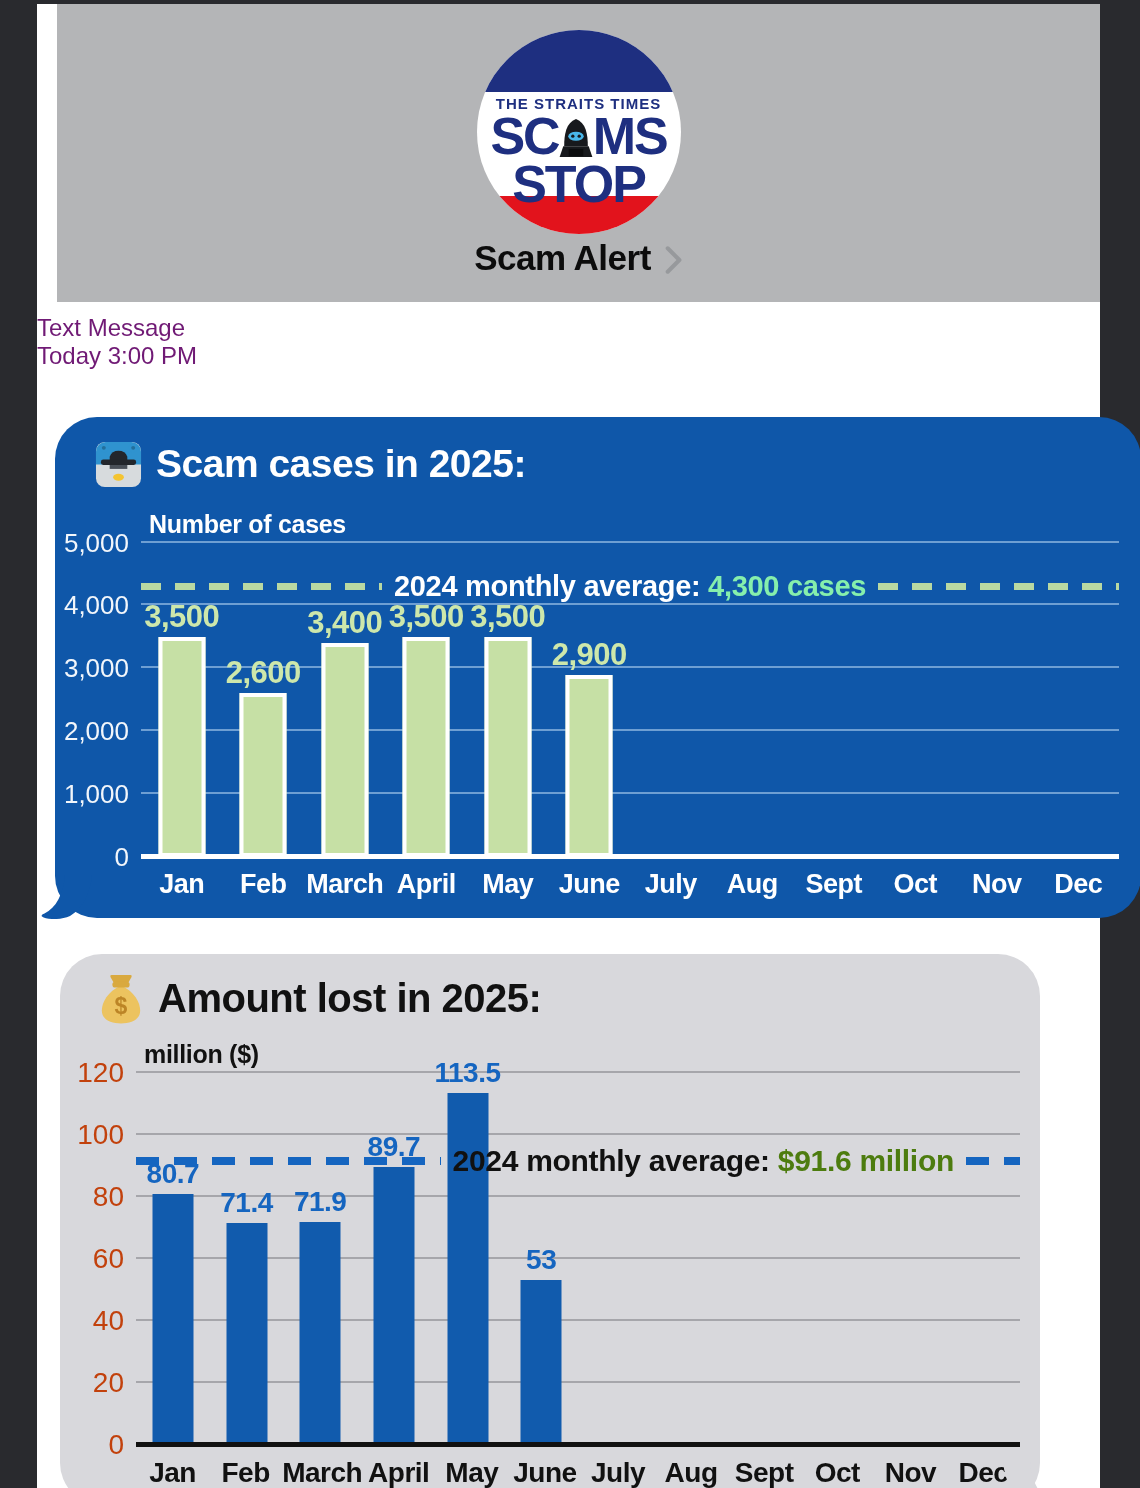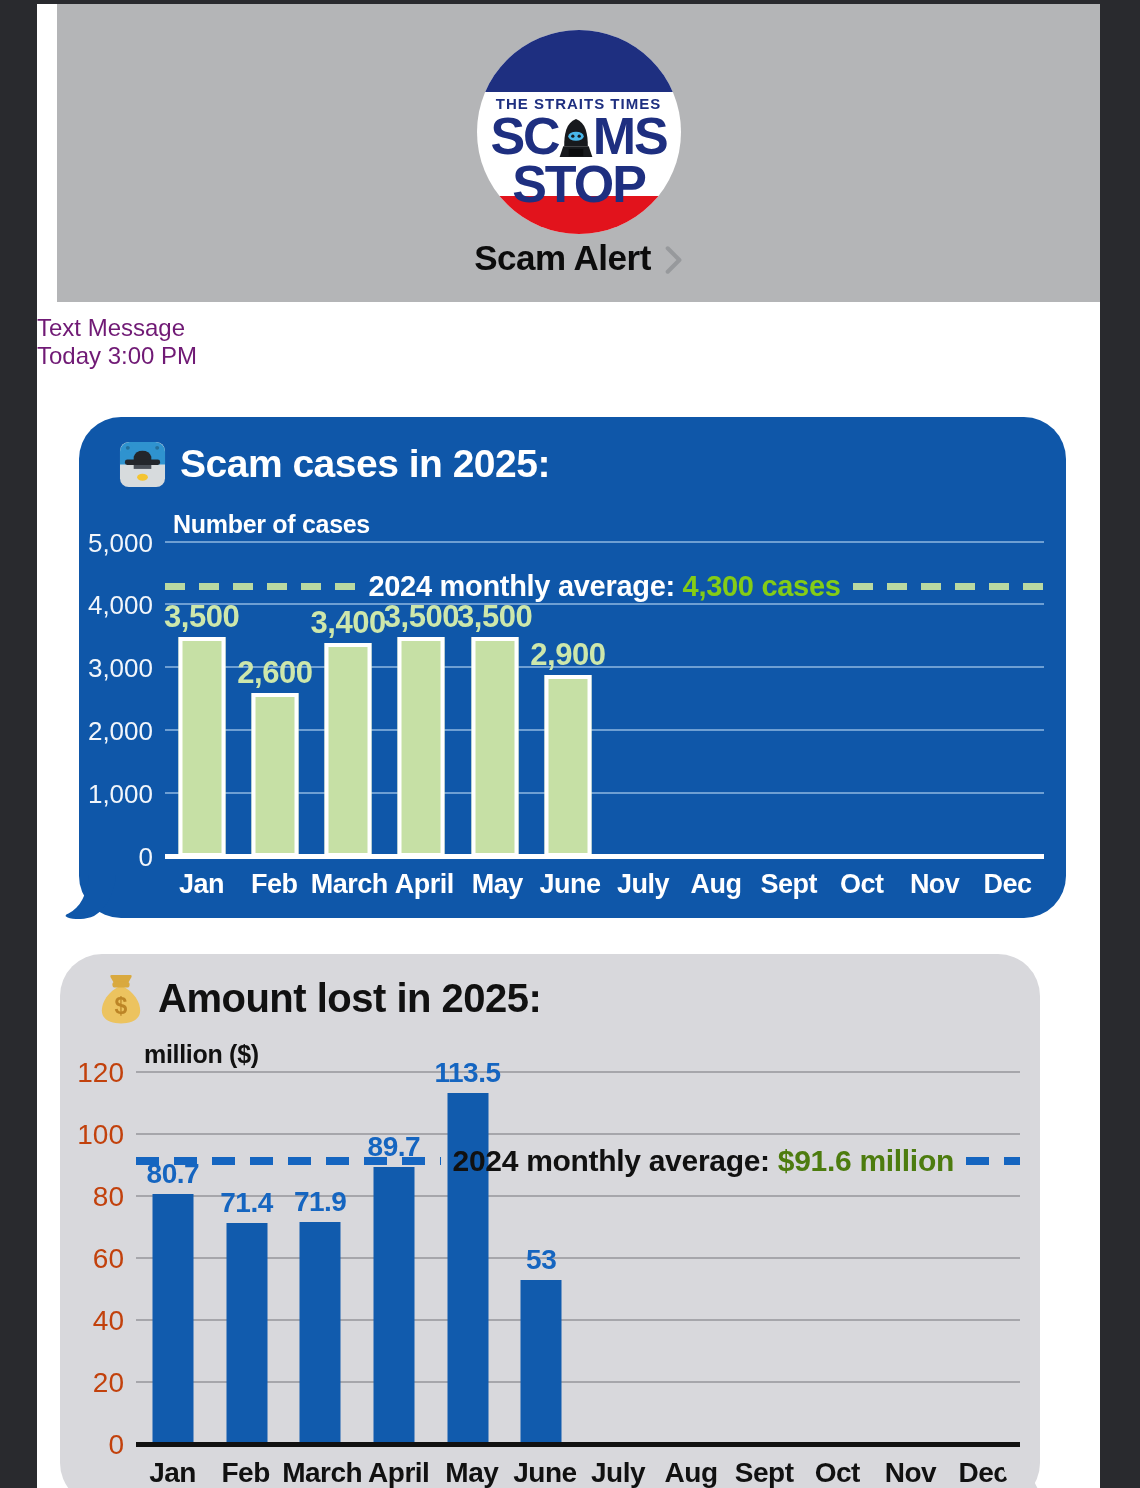--- a/index.html
+++ b/index.html
@@ -26,21 +26,21 @@
   .contact-row { display:flex; align-items:center; justify-content:center; gap:14px; }
   .contact-name { font-size:35px; font-weight:600; color:#0c0c0c; letter-spacing:-0.5px; }
   .chevron { margin-top:4px; }
 
   
   .msg-meta { text-align:left; color:#701a75; font-size:24px; line-height:1.18; padding-top:12px; }
 
   
   .bubble { position:relative; border-radius:42px; }
   .bubble-blue {
-    width:987px; margin:46px 0 0 42px; background:#0f57a9; color:#ffffff;
+    width:1086px; margin:46px 0 0 18px; background:#0f57a9; color:#ffffff;
     padding:24px 22px 18px 22px;
   }
   .bubble-gray {
     width:980px; margin:36px 0 0 23px; background:#d8d8dc; color:#111111;
     padding:20px 20px 16px 20px;
   }
   .tail { position:absolute; bottom:-1px; }
   .tail-left  { left:-15px; }
   .tail-right { right:-15px; transform:scaleX(-1); }
 
@@ -76,21 +76,21 @@
   .bubble-gray .bar-label { font-size:28px; color:#1565c0; }
   .avgline { position:absolute; left:0; right:0; height:0; display:flex; align-items:center; z-index:3; }
   .dash { height:7px; }
   .bubble-blue .dash { background:repeating-linear-gradient(90deg,#b9d9a2 0 20px,transparent 20px 34px); }
   .bubble-gray .dash { height:8px; background:repeating-linear-gradient(90deg,#1565c0 0 23px,transparent 23px 38px); }
   .dash-l { flex:1; } .dash-r { flex:1; }
   .bubble-gray .dash-l { flex:3.1; } .bubble-gray .dash-r { flex:0.55; }
   .avg-label { white-space:nowrap; margin:0 12px; font-weight:800; letter-spacing:-0.3px; }
   .bubble-blue .avg-label { font-size:29px; color:#ffffff; }
   .bubble-gray .avg-label { font-size:30px; color:#111111; }
-  .bubble-blue .avg-value { color:#84cc16; }
+  .bubble-blue .avg-value { color:#86efac; }
   .bubble-gray .avg-value { color:#4d7c0f; }
   .months { grid-column:2; grid-row:3; display:flex; margin-top:12px; }
   .month { flex:1; text-align:center; font-weight:bold; letter-spacing:-0.5px; }
   .bubble-blue .month { font-size:27px; color:#ffffff; }
   .bubble-gray .month { font-size:28px; color:#111111; }
 </style>
 </head>
 <body>
 
 <div class="screen">

